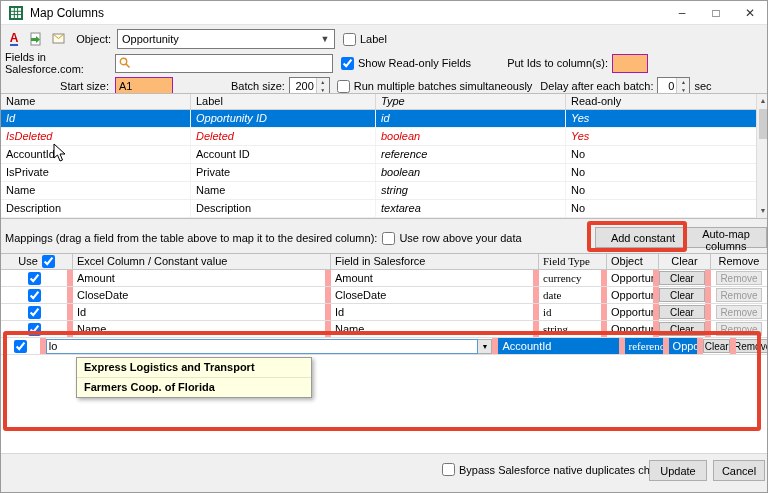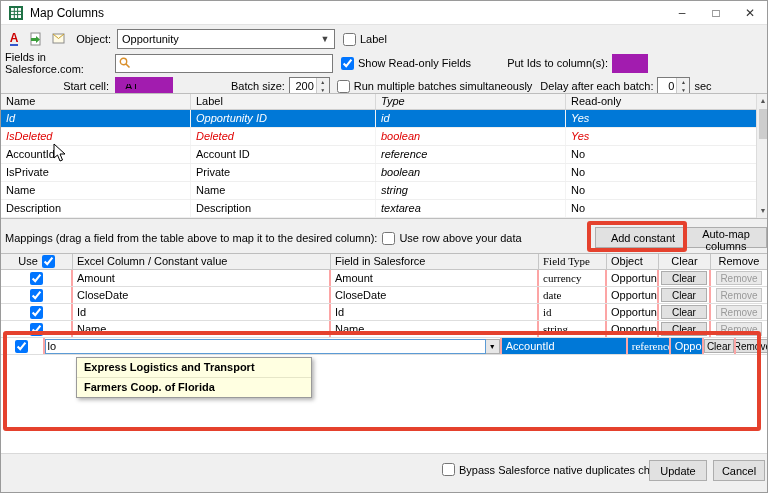--- a/index.html
+++ b/index.html
@@ -17,21 +17,21 @@
   
   .client { position:absolute; top:24px; left:0; right:0; bottom:0; background:#f0f0f0; }
   .rowline { position:absolute; left:4px; right:4px; display:flex; align-items:center; height:22px; }
   .row1 { top:3px; } .row2 { top:27px; } .row3 { top:50px; }
   .lblcol { width:110px; }
   .lblright { text-align:right; padding-right:6px; }
   .tb-icons { width:64px; display:flex; gap:4px; align-items:center; }
   .tbicon { width:18px; height:18px; display:flex; align-items:center; justify-content:center; border:1px solid transparent; }
   .combo { width:218px; height:20px; background:#fff; border:1px solid #7a7a7a; display:flex; align-items:center; padding-left:4px; position:relative; }
   .combo .arrow { position:absolute; right:2px; top:2px; width:14px; height:14px; text-align:center; font-size:9px; color:#444; line-height:14px; }
-  .txt { height:19px; background:#a21caf; border:7px solid #a21caf; font-family:inherit; font-size:11px; padding:0 3px; }
+  .txt { height:19px; background:#fdba74; border:1px solid #a21caf; font-family:inherit; font-size:11px; padding:0 3px; }
   .searchbox { width:218px; height:19px; background:#fff; border:1px solid #7a7a7a; display:flex; align-items:center; padding-left:3px; gap:3px; }
   .searchbox input { border:none; outline:none; flex:1; height:15px; font-size:11px; font-family:inherit; }
   .chk { display:flex; align-items:center; gap:4px; white-space:nowrap; }
   .chk input { width:13px; height:13px; }
   .spin { display:inline-flex; height:19px; border:1px solid #7a7a7a; background:#fff; }
   .spin input { width:26px; border:none; outline:none; font-size:11px; font-family:Liberation Sans, sans-serif; padding:4px 2px; text-align:right; }
   .spin .arrows { width:13px; display:flex; flex-direction:column; border-left:1px solid #c9c9c9; }
   .spin .arrows button { flex:1; border:none; background:#f0f0f0; font-size:5px; line-height:4px; color:#444; padding:0; cursor:default; }
   
   .ftable { position:absolute; top:68px; left:0; width:768px; height:126px; background:#fff; border-top:1px solid #bdbdbd; border-bottom:1px solid #bdbdbd; }
@@ -49,21 +49,21 @@
   
   .mapbar { position:absolute; top:200px; left:4px; right:4px; height:26px; display:flex; align-items:center; }
   .btn { border:1px solid #adadad; background:#e1e1e1; font-family:inherit; font-size:11px; cursor:default; }
   .btn-add { position:absolute; left:590px; top:2px; width:96px; height:21px; }
   .btn-automap { position:absolute; left:680px; top:2px; width:82px; height:21px; }
   
   .mtable { position:absolute; top:228px; left:0; width:768px; height:202px; background:#fff; border-top:1px solid #bdbdbd; }
   .mhead { display:flex; height:16px; background:#f0f0f0; border-bottom:1px solid #c6c6c6; }
   .mhead > div { line-height:15px; padding-left:4px; border-right:1px solid #c6c6c6; display:flex; align-items:center; gap:4px; }
   .mrow { display:flex; height:17px; border-bottom:1px solid #dedede; }
-  .mrow > div { line-height:16px; padding-left:4px; border-right:2px solid #fca5a5; overflow:hidden; white-space:nowrap; display:flex; align-items:center; }
+  .mrow > div { line-height:16px; padding-left:4px; border-right:6px solid #fca5a5; overflow:hidden; white-space:nowrap; display:flex; align-items:center; }
   .c-use { width:72px; justify-content:center; padding-left:0!important; }
   .c-excel { width:258px; } .c-field { width:208px; } .c-type { width:68px;font-family:Liberation Serif, serif; } .c-obj { width:52px; }
   .c-clear { width:52px; justify-content:center; padding-left:0!important; }
   .c-rem { width:56px; justify-content:center; padding-left:0!important; border-right:none!important; }
   .mrow.sel .c-field, .mrow.sel .c-type, .mrow.sel .c-obj { background:#0078d7; color:#fff; }
   .cellbtn { width:46px; height:14px; font-size:10px; line-height:11px; padding:0; border:1px solid #adadad; background:#e1e1e1; font-family:inherit; }
   .cellbtn:disabled { color:#9a9a9a; background:#eaeaea; border-color:#c5c5c5; }
   .editcell { display:flex; align-items:center; width:100%; height:100%; padding:0!important; }
   .editcell input { flex:1; height:15px; border:1px solid #5b9bd5; font-size:11px; font-family:inherit; padding:0 2px; outline:none; }
   .editcell .dropbtn { width:14px; height:15px; border:1px solid #adadad; border-left:none; background:#e7e7e7; font-size:7px; line-height:13px; text-align:center; }
@@ -146,21 +146,21 @@
       </div>
       <label class="chk" style="margin-left:8px">
         <input type="checkbox" checked="" style="">
         <span>Show Read-only Fields</span>
       </label>
       <span style="margin-left:36px">Put Ids to column(s):</span>
       <input class="txt" style="width: 36px; margin-left: 4px;" value="">
     </div>
 
     <div class="rowline row3">
-      <div class="lblcol lblright">Start cell:</div>
+      <div class="lblcol lblright">Start size:</div>
       <input class="txt" style="width: 58px;" value="A1">
       <span style="margin-left:58px">Batch size:</span>
       <span class="spin" style="margin-left:4px">
         <input value="200" style="">
         <span class="arrows">
           <button>▲</button>
           <button>▼</button>
         </span>
       </span>
       <label class="chk" style="margin-left:7px">

